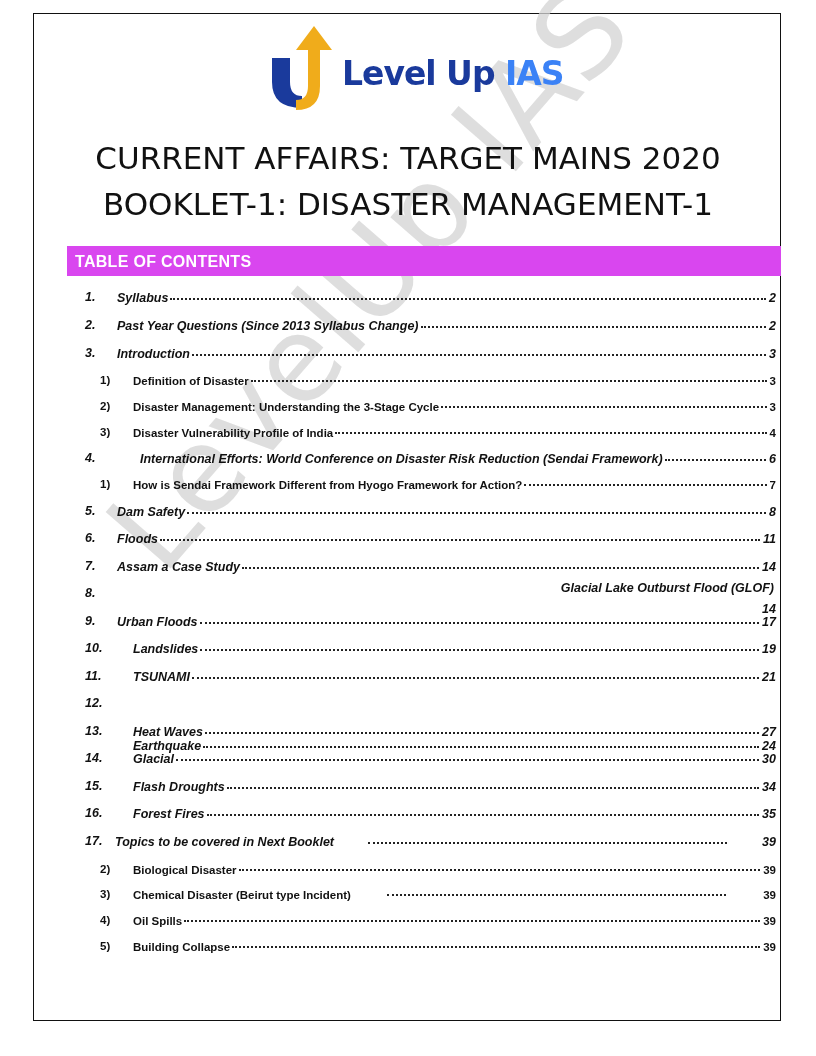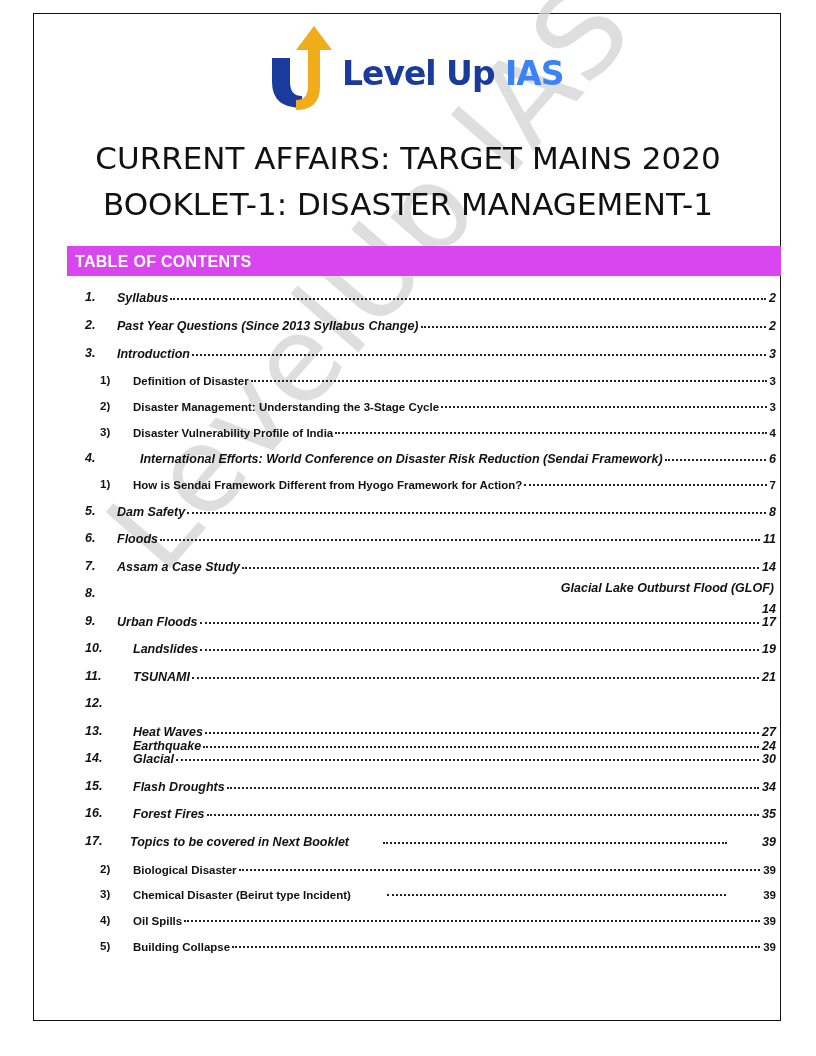--- a/index.html
+++ b/index.html
@@ -213,21 +213,21 @@
     <div class="toc-row main" style="left: 85px; top: 801px; width: 691px;">
       <span class="toc-num">16.</span>
       <div class="body" style="left: 48px;">
         <span class="toc-title">Forest Fires</span>
         <span class="toc-dots"></span>
         <span class="toc-page">35</span>
       </div>
     </div>
     <div class="toc-row main" style="left: 85px; top: 829px; width: 691px;">
       <span class="toc-num">17.</span>
-      <div class="body" style="left: 45px; gap: 32px;">
+      <div class="body" style="left: 30px; gap: 32px;">
         <span class="toc-title">Topics to be covered in Next Booklet</span>
         <span class="toc-dots"></span>
         <span class="toc-page">39</span>
       </div>
     </div>
     <div class="toc-row sub" style="left: 100px; top: 856px; width: 676px;">
       <span class="toc-num">2)</span>
       <div class="body" style="left: 33px;">
         <span class="toc-title">Biological Disaster</span>
         <span class="toc-dots"></span>

